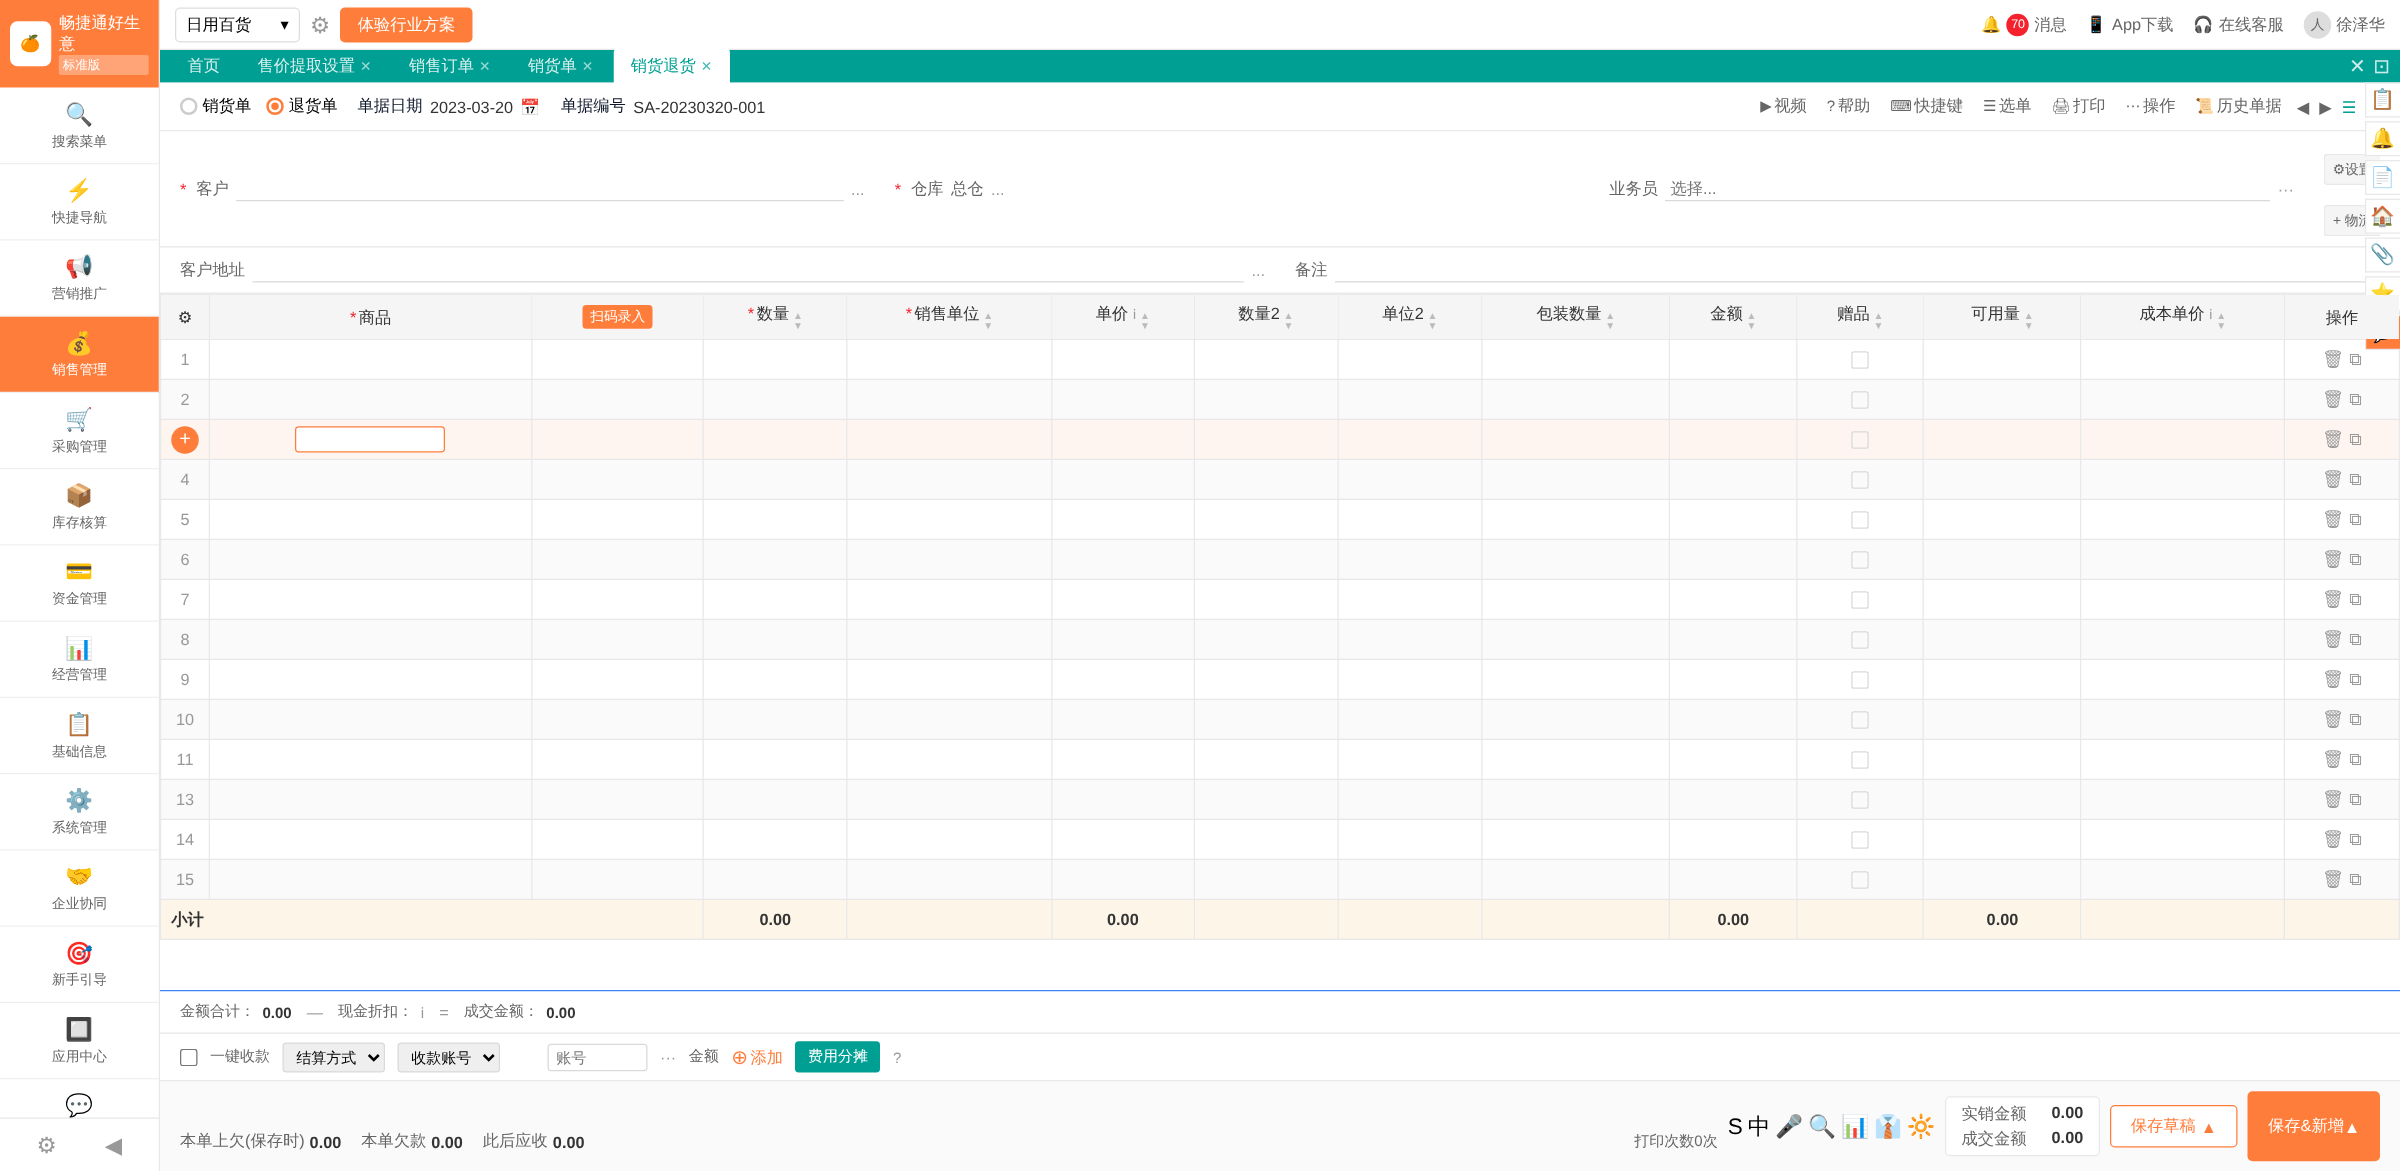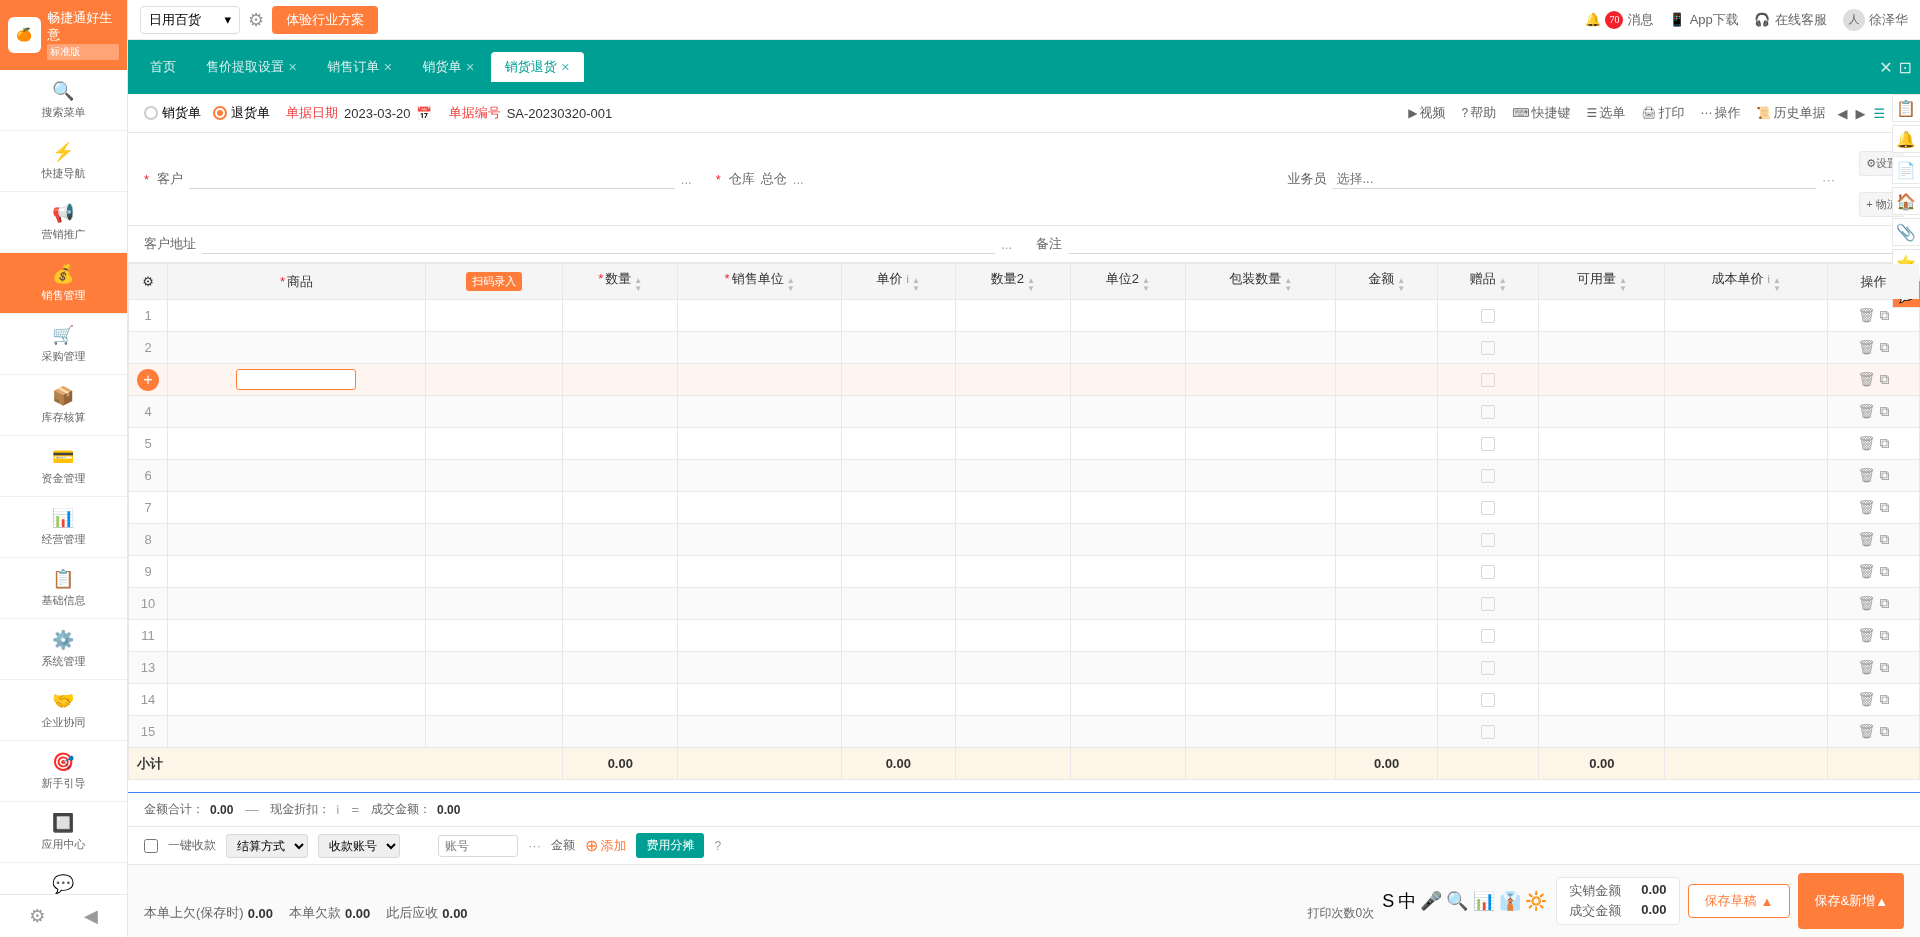--- a/index.html
+++ b/index.html
@@ -20,42 +20,42 @@
 
     
     .main { flex: 1; display: flex; flex-direction: column; height: 100%; overflow: hidden; }
 
     
     .topbar { background: #fff; border-bottom: 1px solid #e8e8e8; padding: 0 12px; height: 40px; display: flex; align-items: center; gap: 8px; }
     .topbar-select { border: 1px solid #ddd; border-radius: 4px; padding: 4px 8px; font-size: 13px; min-width: 100px; display: flex; align-items: center; justify-content: space-between; gap: 4px; cursor: pointer; }
     .topbar-btn-orange { background: #ff7d3b; color: #fff; border: none; border-radius: 4px; padding: 5px 14px; cursor: pointer; font-size: 13px; }
     .topbar-right { margin-left: auto; display: flex; align-items: center; gap: 16px; color: #666; font-size: 13px; }
     .topbar-right-item { display: flex; align-items: center; gap: 4px; cursor: pointer; }
-    .badge-red { background: #f5222d; color: #fff; border-radius: 50%; width: 18px; height: 18px; font-size: 10px; display: flex; align-items: center; justify-content: center; font-family: Liberation Serif, serif; }
-
-    
-    .tabs { background: #009f93; display: flex; align-items: center; height: 54px; padding: 0 8px; gap: 2px; }
+    .badge-red { background: #f5222d; color: #fff; border-radius: 50%; width: 18px; height: 18px; font-size: 10px; display: flex; align-items: center; justify-content: center; }
+
+    
+    .tabs { background: #009f93; display: flex; align-items: center; height: 26px; padding: 0 8px; gap: 2px; }
     .tab { padding: 6px 14px; color: rgba(255,255,255,0.85); cursor: pointer; border-radius: 4px 4px 0 0; font-size: 13px; display: flex; align-items: center; gap: 4px; white-space: nowrap; }
     .tab.active { background: #fff; color: #009f93; }
     .tab-close { font-size: 11px; opacity: 0.7; }
     .tabs-controls { margin-left: auto; display: flex; gap: 6px; }
     .tabs-ctrl-btn { color: #fff; cursor: pointer; font-size: 16px; opacity: 0.8; }
 
     
     .content { flex: 1; background: #fff; overflow: hidden; display: flex; flex-direction: column; }
 
     
     .form-header { padding: 8px 16px; border-bottom: 1px solid #e8e8e8; display: flex; align-items: center; gap: 16px; flex-wrap: wrap; }
     .radio-group { display: flex; gap: 12px; align-items: center; }
     .radio-item { display: flex; align-items: center; gap: 4px; cursor: pointer; }
     .radio-circle { width: 14px; height: 14px; border-radius: 50%; border: 2px solid #ccc; display: flex; align-items: center; justify-content: center; }
     .radio-circle.checked { border-color: #ff7d3b; }
     .radio-circle.checked::after { content: ''; width: 6px; height: 6px; border-radius: 50%; background: #ff7d3b; }
     .form-field { display: flex; align-items: center; gap: 6px; }
-    .form-label { color: #ef4444; white-space: nowrap; font-family: Liberation Serif, serif; }
+    .form-label { color: #0f172a; white-space: nowrap; font-family: Liberation Serif, serif; }
     .form-value { color: #333; }
     .toolbar-right { margin-left: auto; display: flex; align-items: center; gap: 8px; }
     .side-quick-btn { background: #f5f5f5; border: 1px solid #e8e8e8; border-right: none; padding: 4px 6px; font-size: 11px; cursor: pointer; color: #666; border-radius: 3px 0 0 3px; white-space: nowrap; margin-top: 10px; }
 
     
     .customer-row { padding: 8px 16px; display: flex; align-items: center; gap: 24px; border-bottom: 1px solid #e8e8e8; flex-wrap: wrap; }
     .field-group { display: flex; align-items: center; gap: 6px; flex: 1; min-width: 200px; }
     .field-label { color: #666; white-space: nowrap; font-size: 13px; }
     .field-required { color: #f5222d; margin-right: 2px; }
     .field-input { flex: 1; border: none; border-bottom: 1px solid #d9d9d9; padding: 2px 4px; color: #333; outline: none; font-size: 13px; min-width: 80px; }

